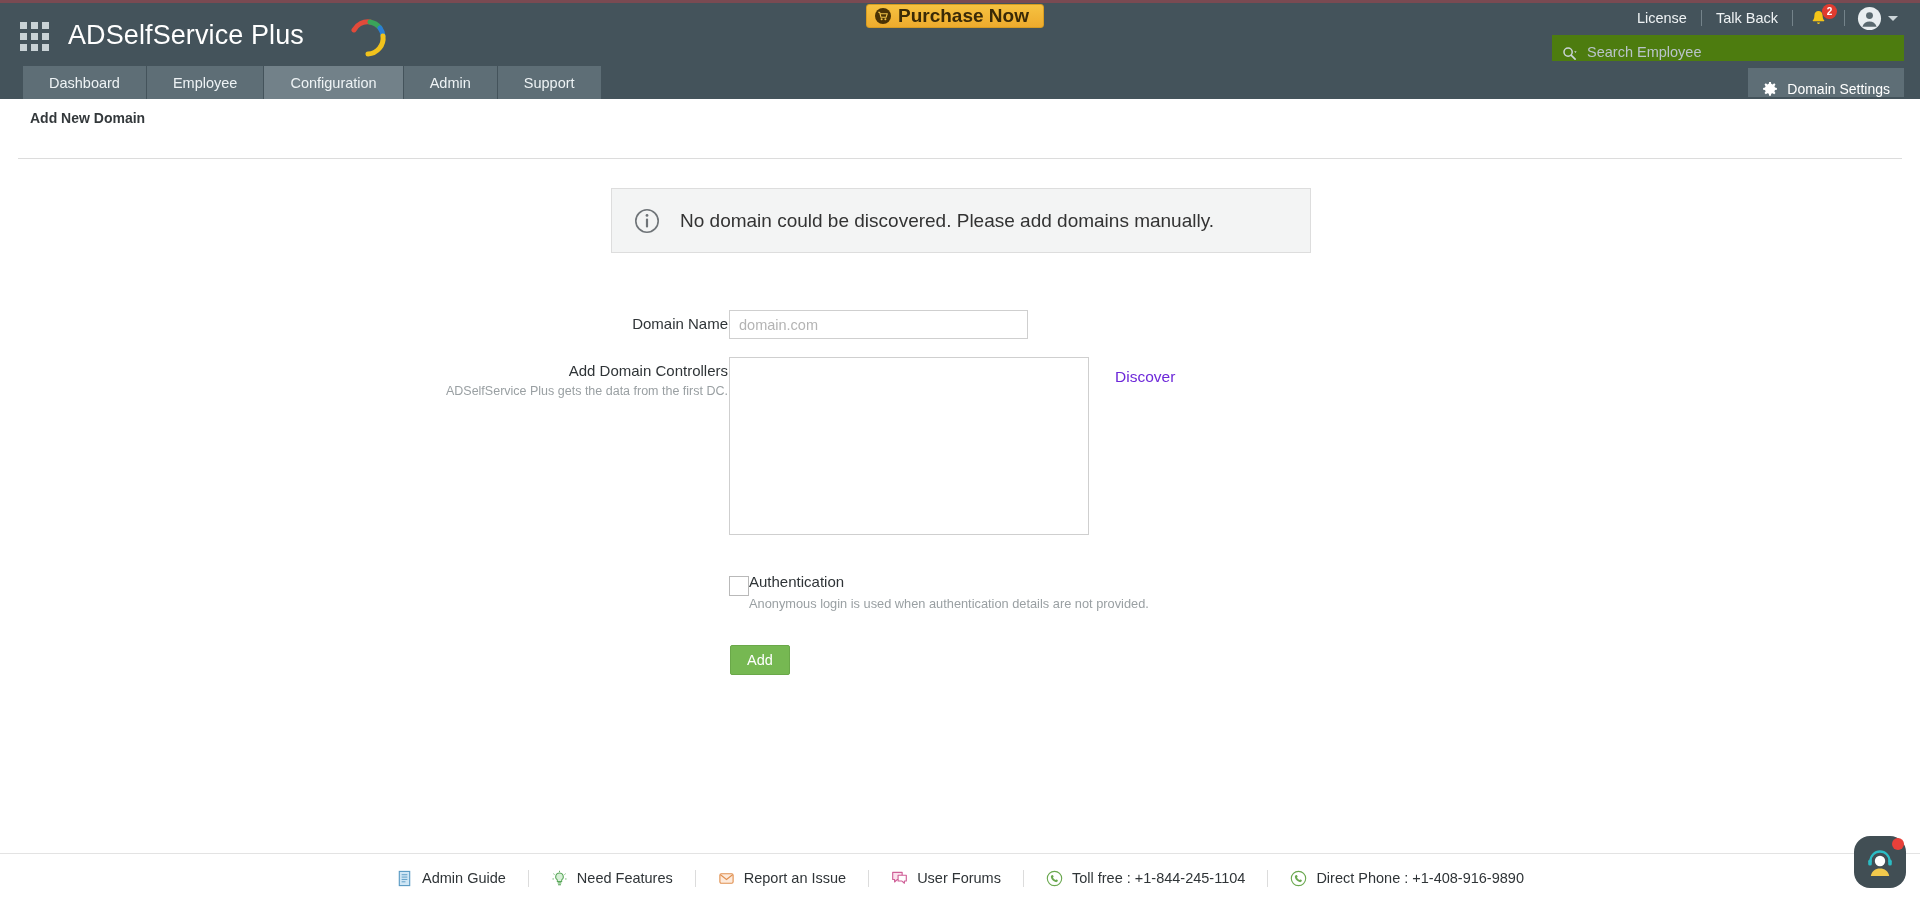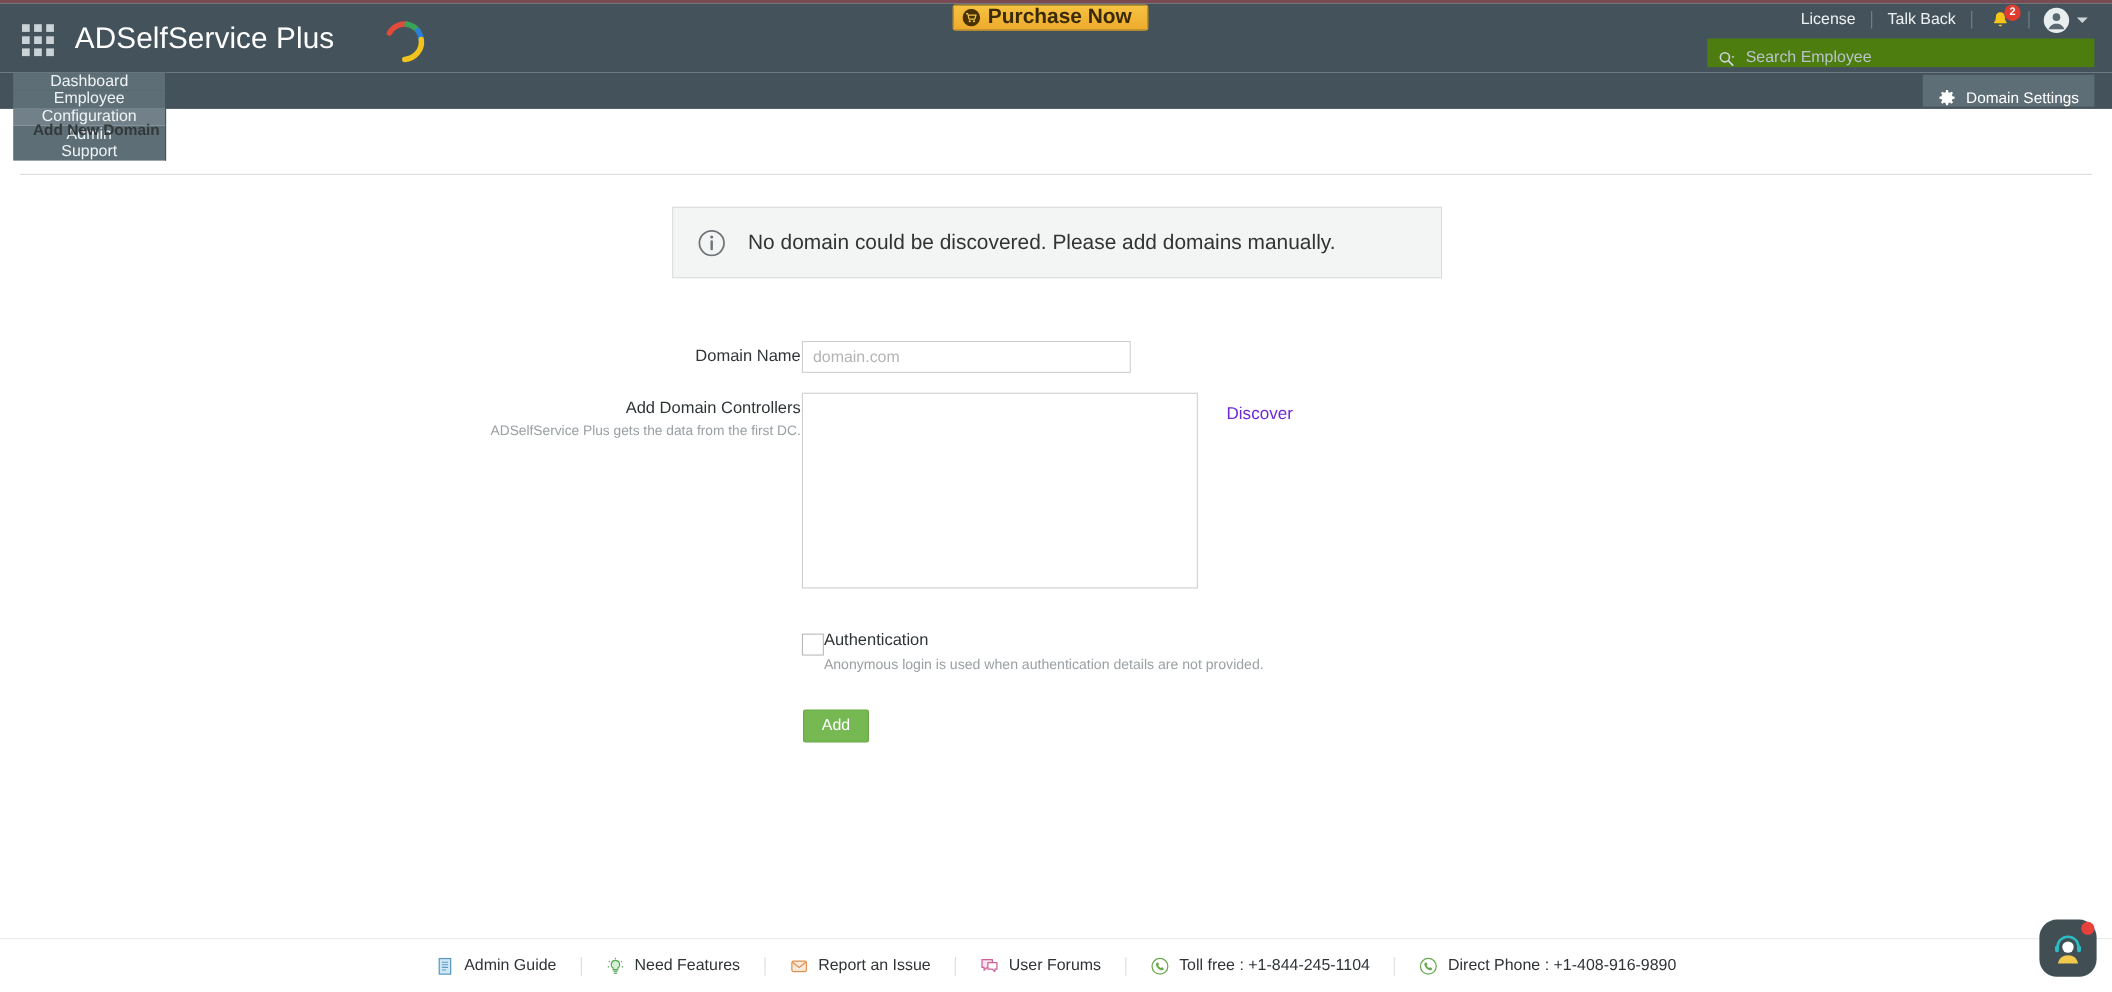--- a/index.html
+++ b/index.html
@@ -81,21 +81,21 @@
     border:0; outline:0; background:transparent;
     color:#dfe6e9; font-size:14.5px; font-family:inherit; width:100%;
   }
   .search-input::placeholder { color:#b9c4c9; }
 
   
   .navbar {
     position:absolute; top:66px; left:0; width:1920px; height:33px;
     background:#44535b;
   }
-  .tabs { position:absolute; left:12px; top:0; display:flex; height:33px;flex-direction:column; }
+  .tabs { position:absolute; left:23px; top:0; display:flex; height:33px; }
   .tab {
     display:flex; align-items:center; justify-content:center;
     height:33px; padding:0 26px; min-width:92px;
     color:#eef3f5; font-size:14.5px;
     background:#5e6e76;
     border-right:1px solid #44535b;
     cursor:pointer; white-space:nowrap;
   }
   .tab.active { background:#728189; }
 

